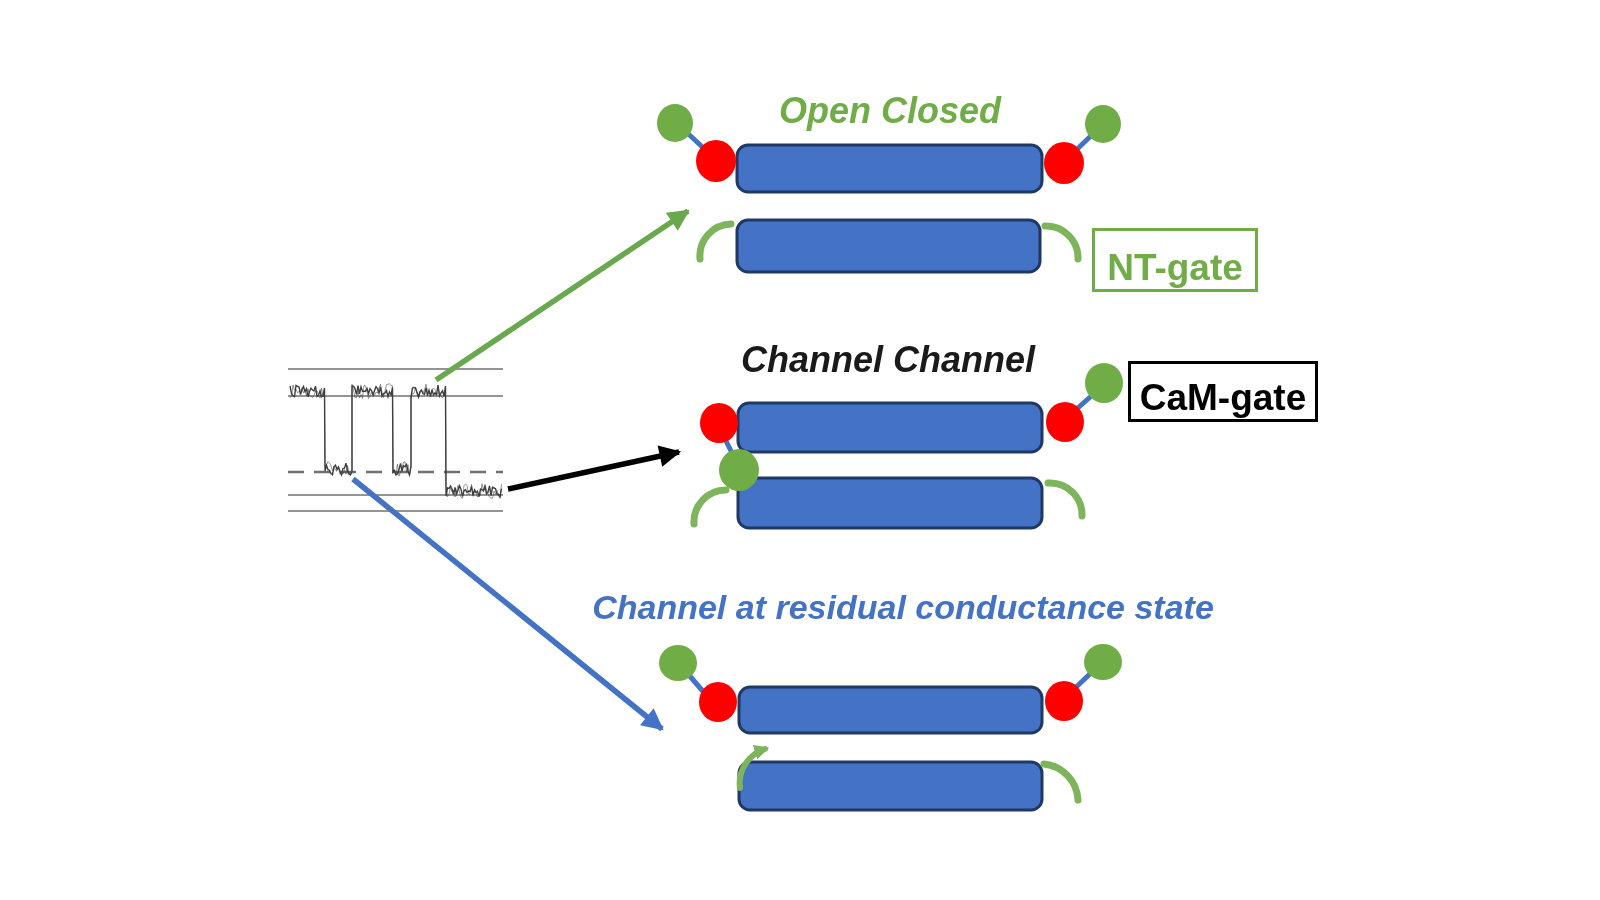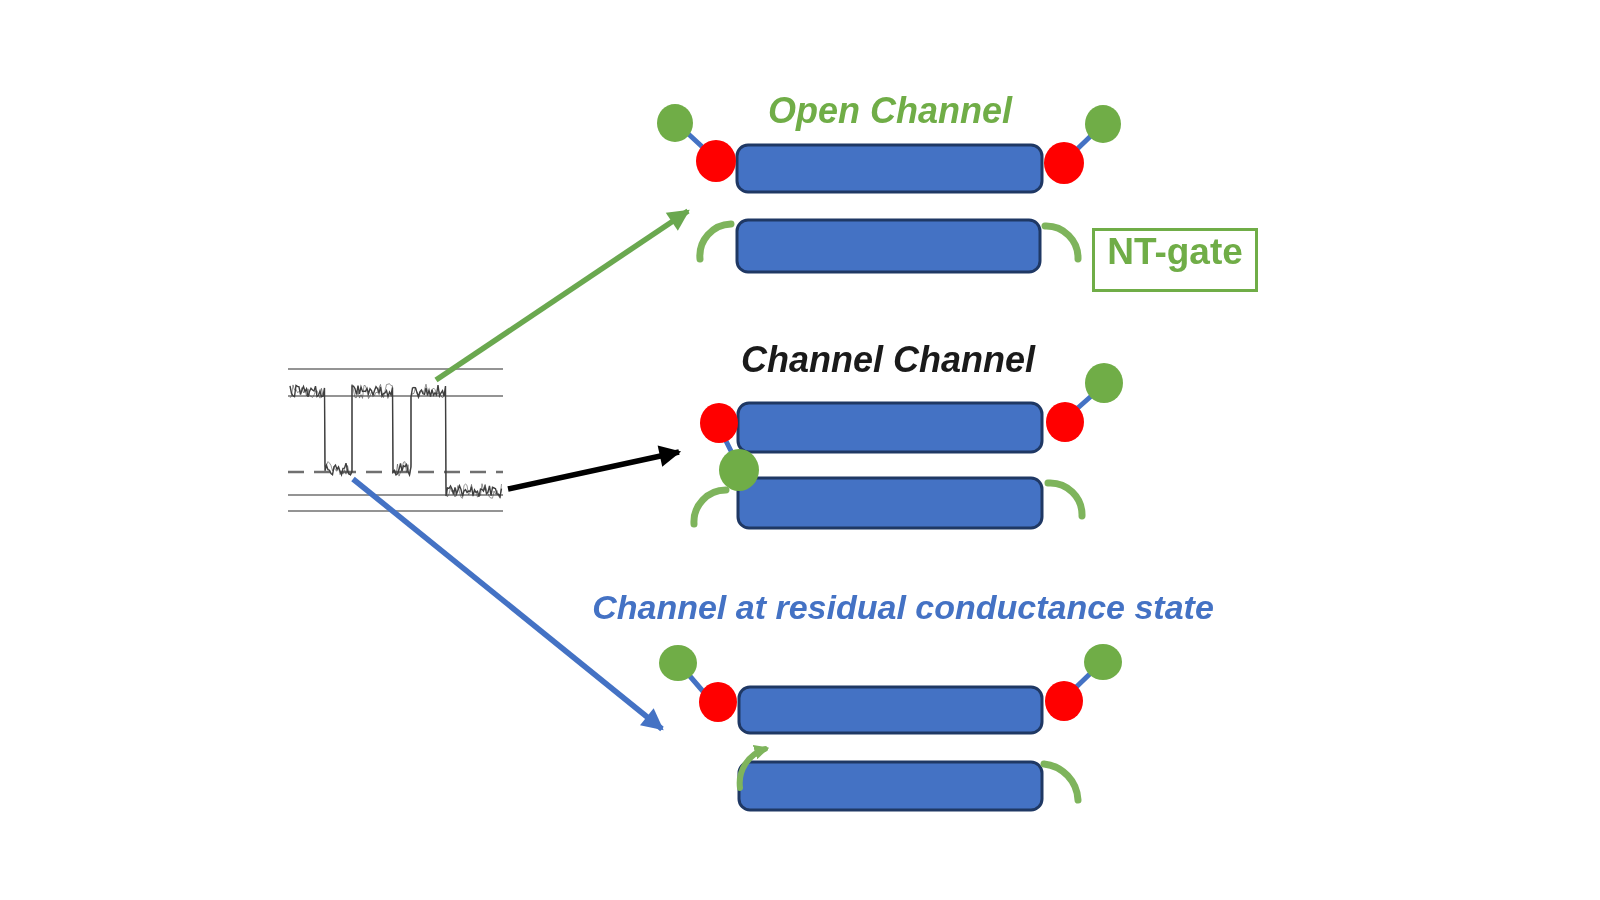--- a/index.html
+++ b/index.html
@@ -15,21 +15,21 @@
   .curl-head-fill{fill:var(--green_arc);}
   .guide{stroke:var(--guide_line);stroke-width:1.6;}
   .guide.dashed{stroke-dasharray:16 10;stroke-width:2.4;}
   .trace{fill:none;stroke:var(--trace_line);stroke-width:1.4;}
   .trace.fuzz{stroke-width:1;opacity:.55;}
   .state-arrow{stroke-linecap:butt;}
   .title{position:absolute;transform:translateX(-50%);font-weight:bold;font-style:italic;white-space:nowrap;}
   #open-title{left:890px;top:90px;font-size:36px;color:var(--title_green);}
   #closed-title{left:888px;top:339px;font-size:36px;color:var(--title_black);}
   #residual-title{left:888px;top:588px;font-size:34px;color:var(--title_blue);margin-left:15px;}
-  .gate{position:absolute;display:flex;align-items:flex-start;justify-content:center;font-weight:bold;
+  .gate{position:absolute;display:flex;align-items:flex-end;justify-content:center;font-weight:bold;
         white-space:nowrap;background:#fff;box-sizing:border-box;}
   #nt-gate{left:1092px;top:228px;width:166px;height:64px;border:3px solid var(--gate_green);
            color:var(--gate_green);font-size:37px;}
   #cam-gate{left:1128px;top:361px;width:190px;height:61px;border:3px solid var(--gate_black);
             color:var(--gate_black);font-size:37px;}
 </style>
 </head>
 <body>
 
 <div id="canvas">
@@ -98,21 +98,24 @@
       <rect class="bar" x="739" y="762" width="303" height="48" rx="11"></rect>
       <ellipse class="red" cx="718" cy="702" rx="19" ry="20"></ellipse>
       <ellipse class="red" cx="1064" cy="701" rx="19" ry="20"></ellipse>
       <ellipse class="green" cx="678" cy="663" rx="19" ry="18"></ellipse>
       <ellipse class="green" cx="1103" cy="662" rx="19" ry="18"></ellipse>
       <path class="curl" d="M740,788 A36,36 0 0 1 765,749" marker-end="url(#curl-head)"></path>
       <path class="arc" d="M1044,764 A38,38 0 0 1 1078,800"></path>
     </g>
   </svg>
 
-  <div id="open-title" class="title">Open Channel</div>
+  <div id="open-title" class="title">Open Closed</div>
   <div id="closed-title" class="title">Channel Channel</div>
   <div id="residual-title" class="title">Channel at residual conductance state</div>
 
   <div id="nt-gate" class="gate">
     <span>NT-gate</span>
   </div>
+  <div id="cam-gate" class="gate">
+    <span>CaM-gate</span>
+  </div>
 
 </div>
 
 </body></html>

